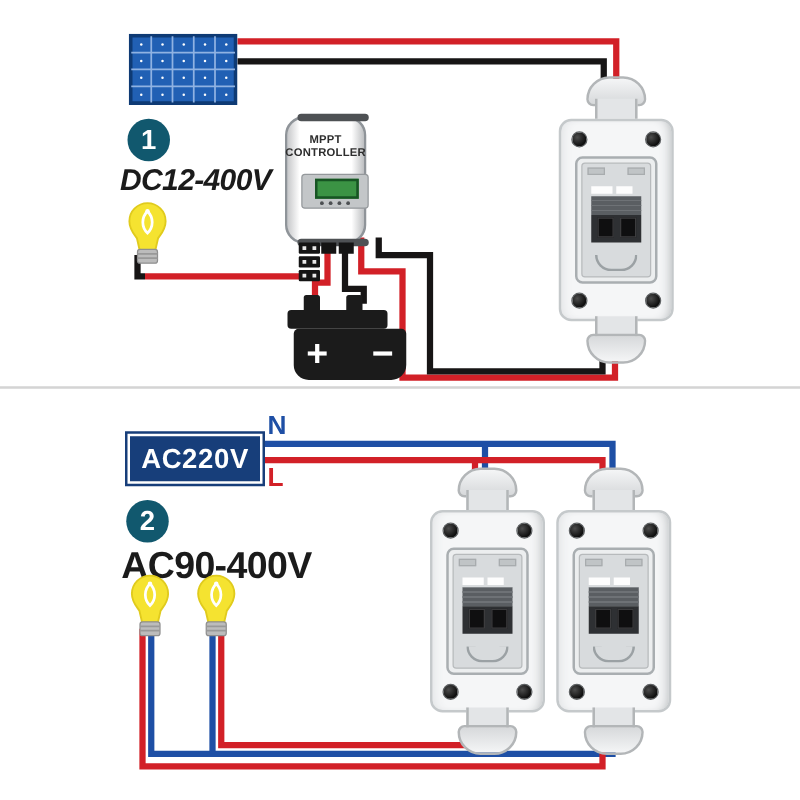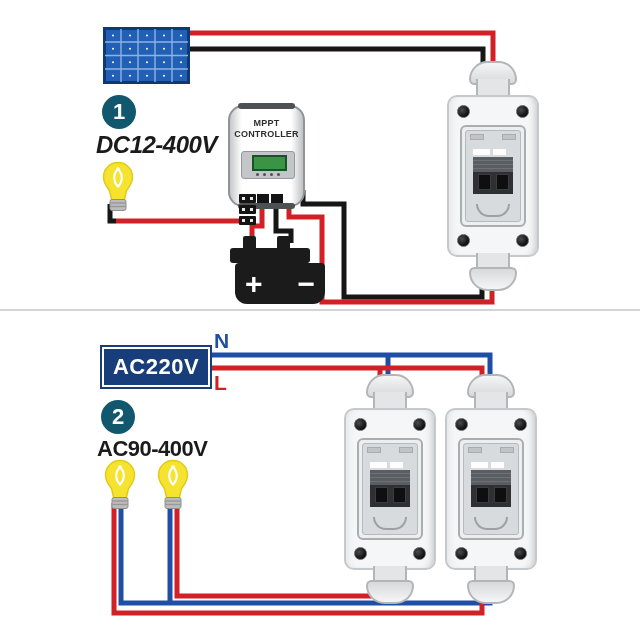--- a/index.html
+++ b/index.html
@@ -23,21 +23,21 @@
   .vlabel{font-weight:bold;color:#1b1b1b;letter-spacing:-0.5px;white-space:nowrap;}
   .nl-label{font-weight:bold;font-size:21px;}
 
   
   .ac-box{left:100px;top:345px;width:112px;height:44px;border:2px solid var(--navy);
           background:#fff;padding:2px;}
   .ac-box-inner{width:100%;height:100%;background:var(--navy);color:#fff;display:flex;
           align-items:center;justify-content:center;font-weight:bold;font-size:22px;letter-spacing:.5px;}
 
   
-  .mppt{left:228px;top:105px;width:77px;height:102px;}
+  .mppt{left:228px;top:93px;width:65px;height:102px;}
   .mppt-body{position:absolute;inset:0;border:2px solid #8f9499;border-radius:15px;
       background:linear-gradient(90deg,#c7c8ca 0%,#ffffff 16%,#ffffff 84%,#bfc1c3 100%);}
   .mppt-cap{position:absolute;left:10px;width:57px;height:6px;background:#4e5154;border-radius:3px;}
   .mppt-text{position:absolute;left:0;top:13px;width:100%;text-align:center;
       font-size:9px;font-weight:bold;color:#2e2e2e;line-height:1.25;letter-spacing:.2px;}
   .mppt-display{position:absolute;left:13px;top:46px;width:52px;height:26px;background:#c3c6c8;
       border:1px solid #94989b;border-radius:3px;}
   .mppt-screen{position:absolute;left:10px;top:3px;width:31px;height:12px;background:#3b9344;
       border:2px solid #175423;}
   .mppt-dots{position:absolute;left:0;bottom:2px;width:100%;display:flex;justify-content:center;gap:4px;}
@@ -249,21 +249,21 @@
 
   <div class="abs ac-box z2">
     <div class="ac-box-inner">AC220V</div>
   </div>
   <div class="abs nl-label z2" style="left:214px;top:329px;color:var(--wire-blue);">N</div>
   <div class="abs nl-label z2" style="left:214px;top:371px;color:var(--wire-red);">L</div>
 
   <div class="abs badge z2" style="left:101px;top:400px;">
     <span>2</span>
   </div>
-  <div class="abs vlabel z2" style="left:97px;top:436px;font-size:22px;">AC90-400V</div>
+  <div class="abs vlabel z2" style="left:97px;top:436px;font-size:30px;">AC90-400V</div>
 
   <svg class="abs bulb z2" style="left:99px;top:458px;" viewBox="0 0 42 54">
     <path d="M21,2.5 a14.5,14.5 0 0 1 14.5,14.5 c0,6.5 -3.5,10 -6,13.5 l-2.2,9.5 h-12.6 l-2.2,-9.5 c-2.5,-3.5 -6,-7 -6,-13.5 A14.5,14.5 0 0 1 21,2.5 z" fill="var(--bulb-yellow)" stroke="#e0cb1d" stroke-width="1.5"></path>
     <path d="M21,9 C16,14 16,21.5 21,26.5 C26,21.5 26,14 21,9 Z" fill="none" stroke="#ffffff" stroke-width="2.2"></path>
     <circle cx="21" cy="9" r="1.8" fill="#ffffff"></circle>
     <rect x="13" y="39.5" width="16" height="11" rx="2" fill="#bcbcbc" stroke="#8f8f8f"></rect>
     <line x1="13" y1="43" x2="29" y2="43" stroke="#999999" stroke-width="1.4"></line>
     <line x1="13" y1="46.5" x2="29" y2="46.5" stroke="#999999" stroke-width="1.4"></line>
   </svg>
   <svg class="abs bulb z2" style="left:152px;top:458px;" viewBox="0 0 42 54">

